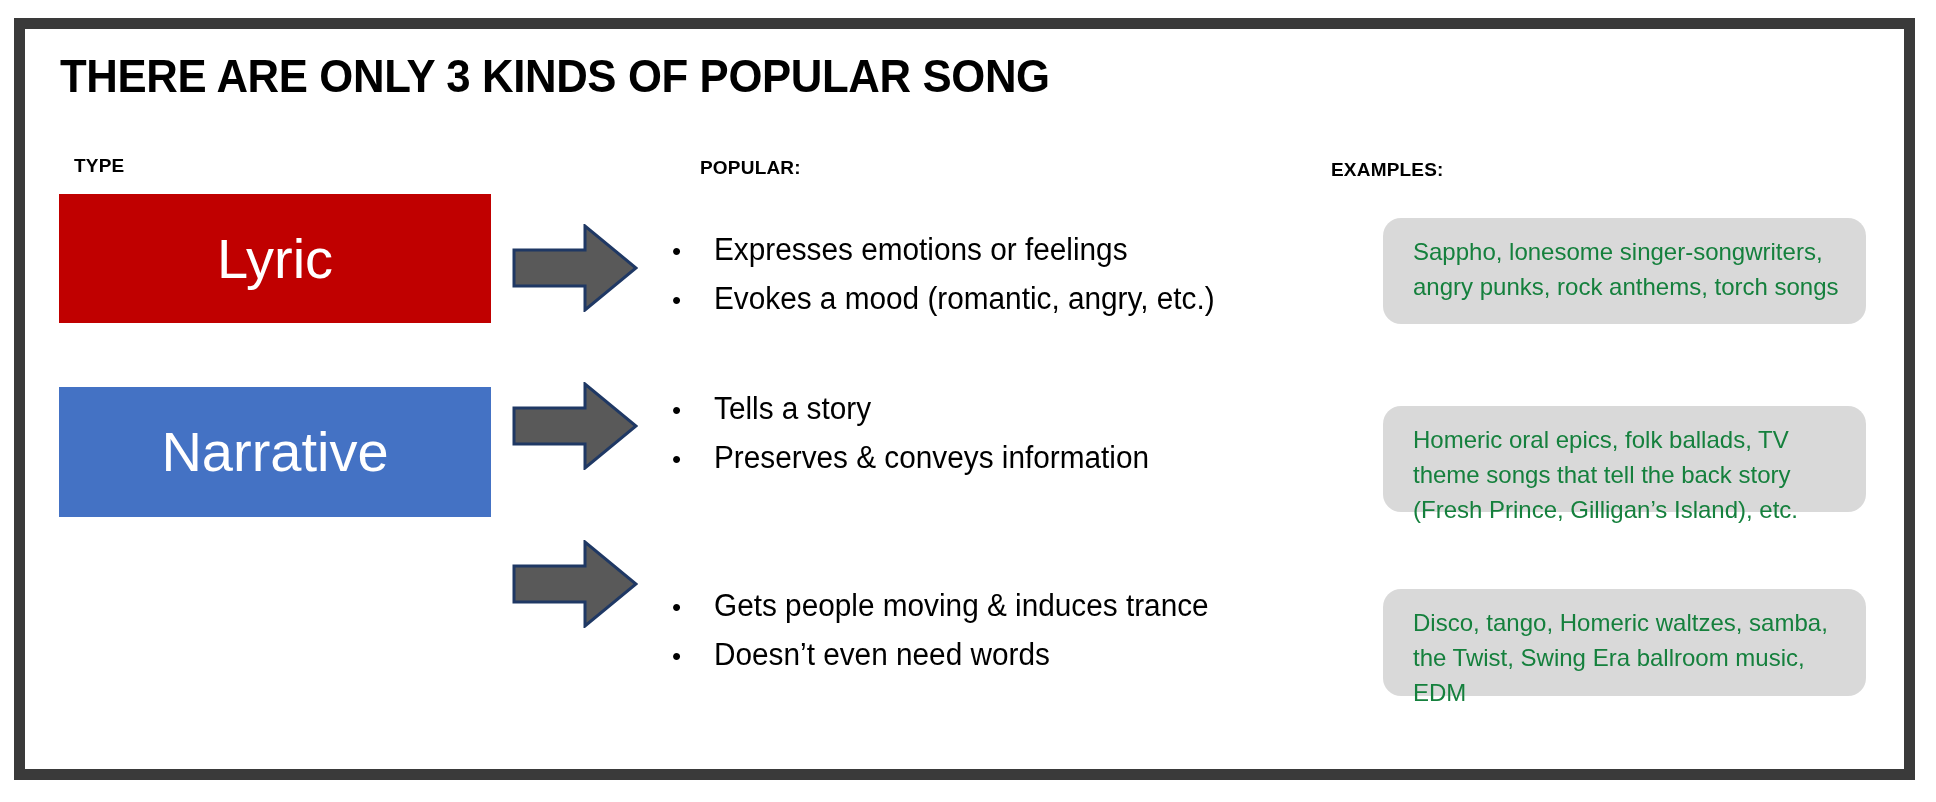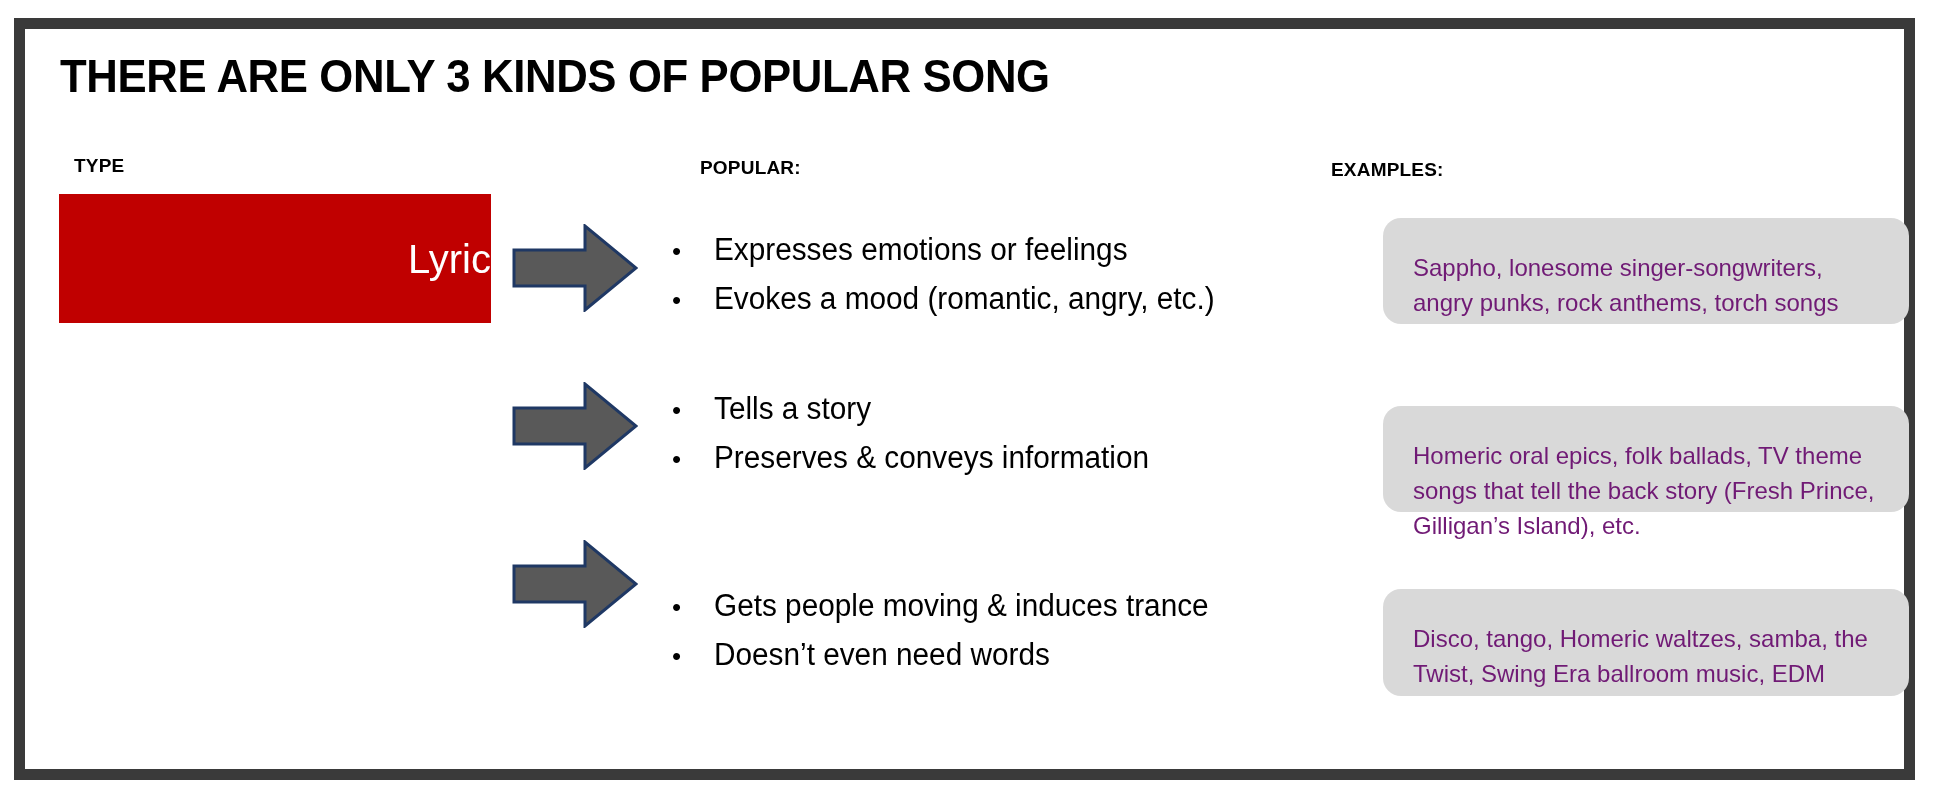--- a/index.html
+++ b/index.html
@@ -60,23 +60,23 @@
   #header-function { left: 700px;  top: 157px; }
   #header-examples { left: 1331px; top: 159px; }
 
   
   .type-box {
     position: absolute;
     left: 59px;
     width: 432px;
     display: flex;
     align-items: center;
-    justify-content: flex-end;
+    justify-content: center;
     color: #ffffff;
-    font-size: 40px;
+    font-size: 56px;
     font-weight: normal;
     line-height: 1;
   }
   .type-box.lyric     { top: 194px; height: 129px; background: #c00000; }
   .type-box.narrative { top: 387px; height: 130px; background: #4472c4; }
   .type-box.dance     { top: 580px; height: 131px; background: #70ad47; }
 
   
   .arrow {
     position: absolute;
@@ -116,28 +116,28 @@
   }
   .bullet-text {
     transform: scaleX(0.96);
     transform-origin: left center;
   }
 
   
   .example-box {
     position: absolute;
     left: 1383px;
-    width: 526px;
+    width: 483px;
     box-sizing: border-box;
     background: #d9d9d9;
     border-radius: 18px;
-    padding: 32px 26px 16px 30px;
+    padding: 16px 26px 16px 30px;
     font-size: 24px;
     line-height: 35px;
-    color: #701a75;
+    color: #15803d;
   }
   .example-box.e1 { top: 218px; height: 106px; }
   .example-box.e2 { top: 406px; height: 106px; }
   .example-box.e3 { top: 589px; height: 107px; }
 </style>
 </head>
 <body>
 
 <div id="slide-root">
 
@@ -165,20 +165,23 @@
       <span class="bullet-text">Expresses emotions or feelings</span>
     </div>
     <div class="bullet-row">
       <span class="bullet-dot">•</span>
       <span class="bullet-text">Evokes a mood (romantic, angry, etc.)</span>
     </div>
   </div>
 
   <div class="example-box e1">Sappho, lonesome singer-songwriters, angry punks, rock anthems, torch songs</div>
 
+  <div class="type-box narrative">
+    <span>Narrative</span>
+  </div>
 
   <div class="arrow a2">
     <svg viewBox="0 0 126 88" xmlns="http://www.w3.org/2000/svg">
       <polygon points="2,26 73,26 73,2 124,44 73,86 73,62 2,62" fill="#595959" stroke="#1f3864" stroke-width="3" stroke-linejoin="miter"></polygon>
     </svg>
   </div>
 
   <div class="func-list f2">
     <div class="bullet-row">
       <span class="bullet-dot">•</span>

